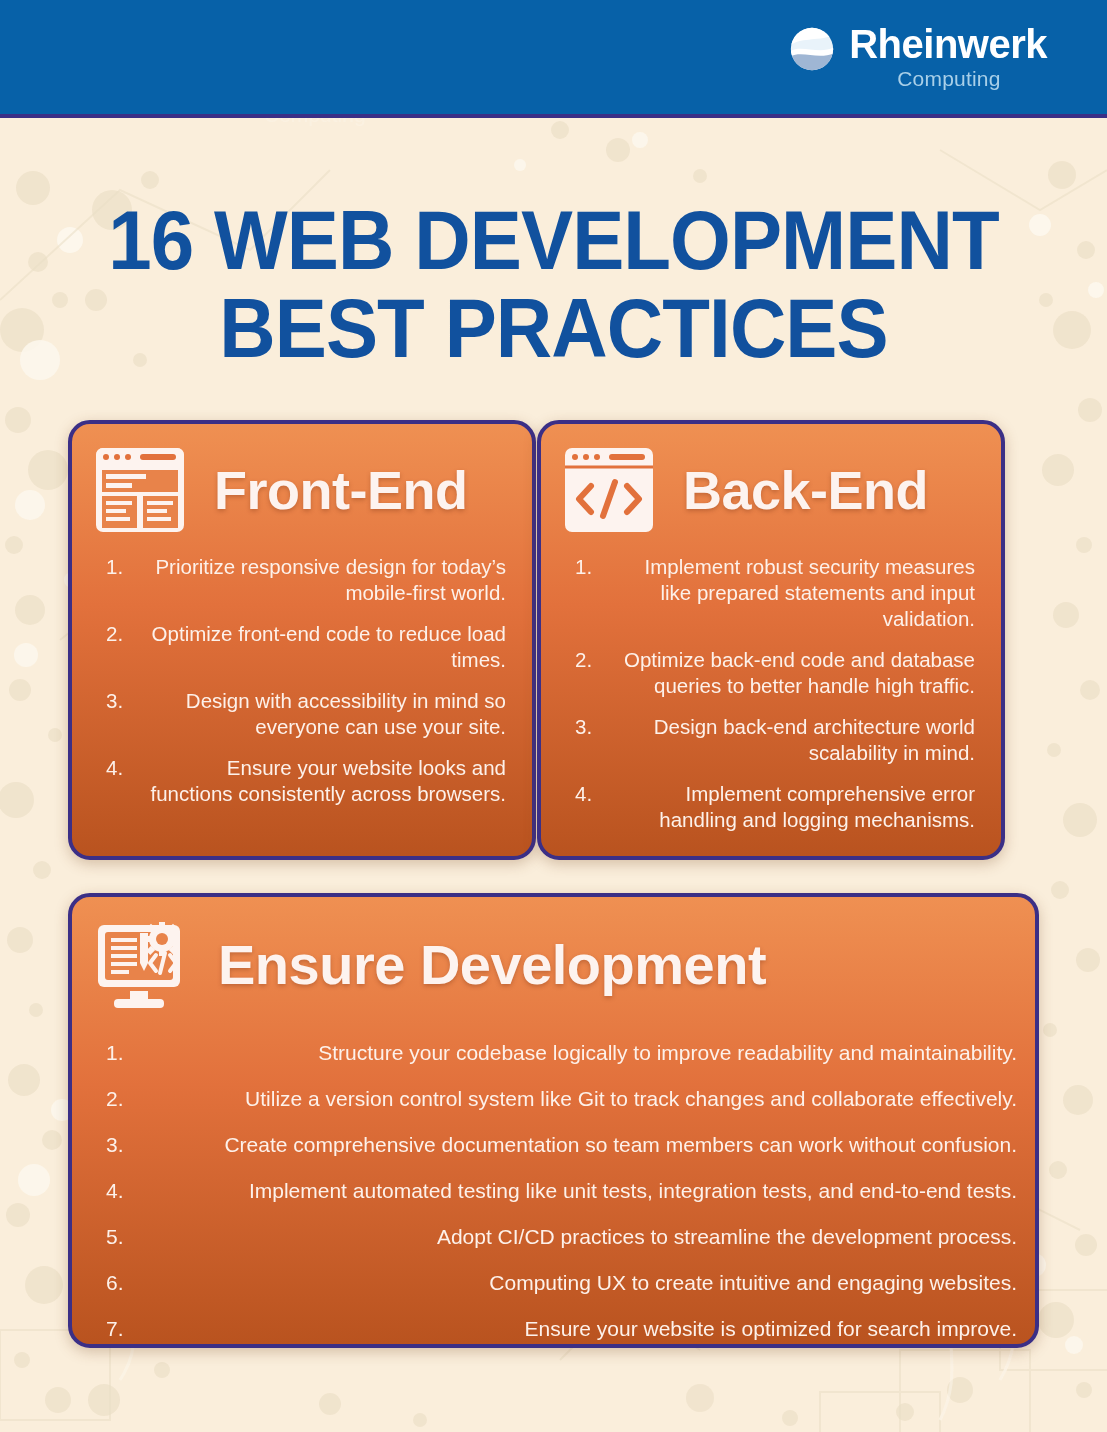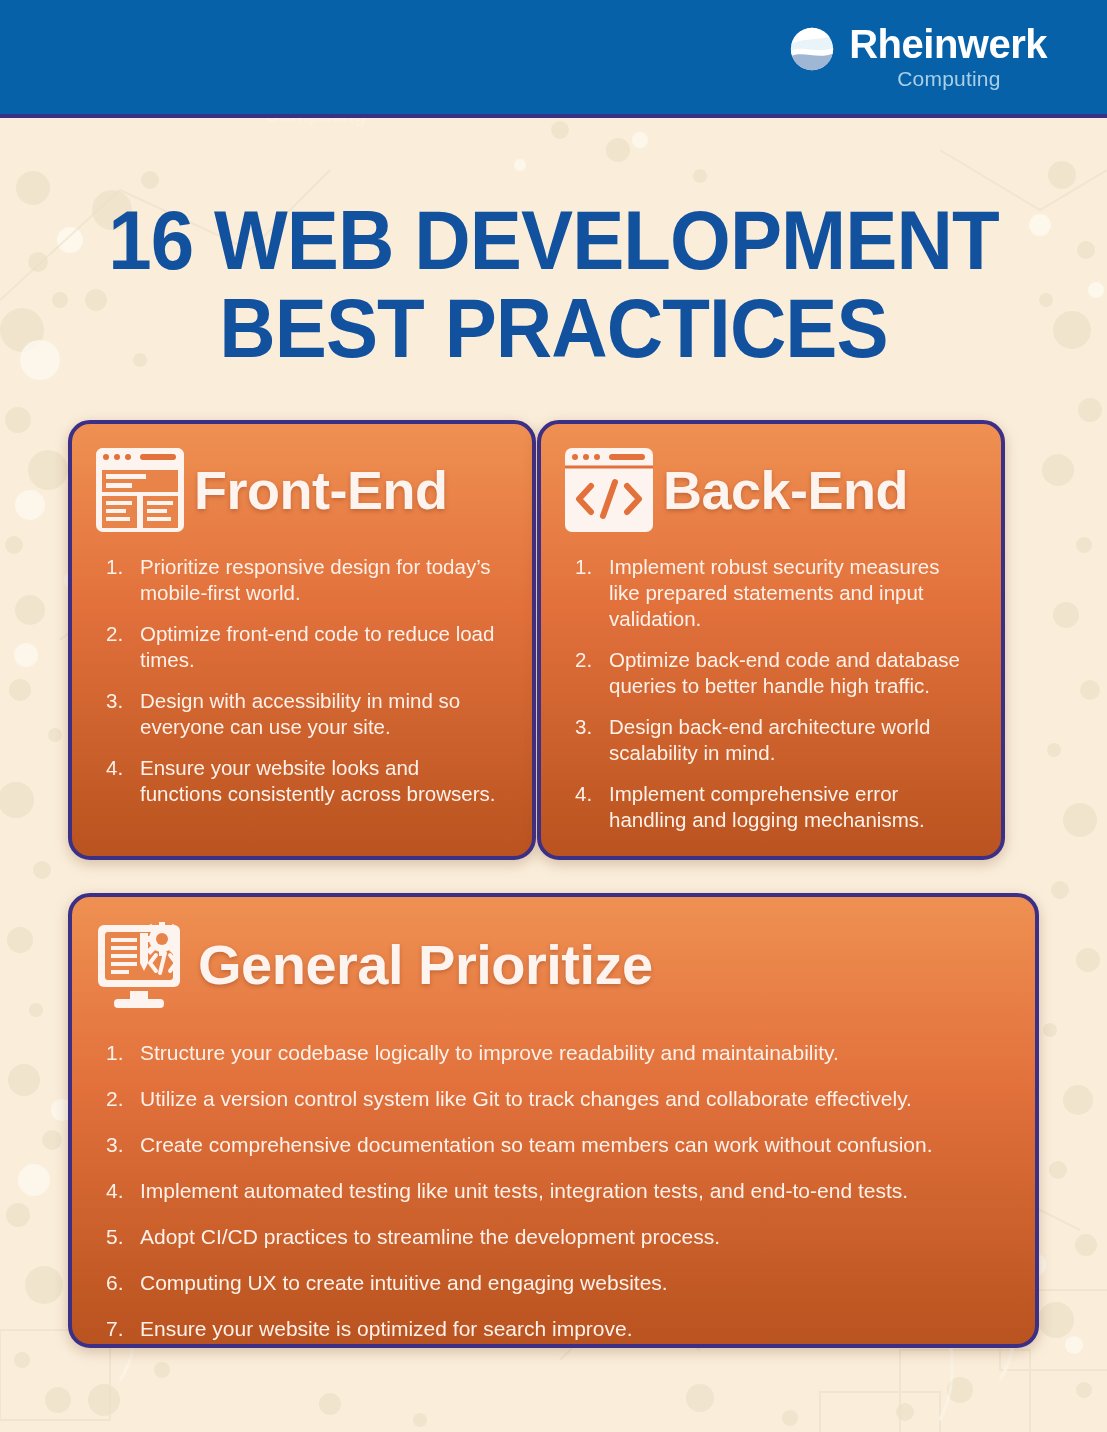--- a/index.html
+++ b/index.html
@@ -74,21 +74,21 @@
     border-radius:22px;
     background:linear-gradient(180deg,#ef9052 0%,#e2713c 42%,#b9531f 100%);
     box-shadow:0 4px 14px rgba(120,70,30,.28);
     overflow:hidden;
   }
   #card-frontend { left:68px;  top:420px; width:468px; height:440px; }
   #card-backend  { left:537px; top:420px; width:468px; height:440px; }
   #card-general  { left:68px;  top:893px; width:971px; height:455px; }
 
   .card-head {
-    display:flex; align-items:center; gap:8px;
+    display:flex; align-items:center; gap:28px;
     padding:22px 16px 6px 22px;
   }
   .card-icon { flex:0 0 auto; }
   .card-title {
     color:#fdf3ef; font-size:54px; font-weight:bold;
     letter-spacing:-.5px; line-height:60px;
     text-shadow:0 2px 4px rgba(120,50,20,.35);
   }
   #card-general .card-title { font-size:56px; }
 
@@ -98,20 +98,21 @@
     counter-reset:itm;
   }
   ol.card-list li {
     counter-increment:itm;
     position:relative;
     color:#fdf1ea;
     font-size:20.5px;
     line-height:26px;
     padding-left:34px;
     margin-bottom:15px;
+    text-align:right;
   }
   ol.card-list li::before {
     content:counter(itm) ".";
     position:absolute; left:0; top:0;
     width:28px; text-align:left;
     color:#fdf1ea;
   }
   #card-general ol.card-list { padding:22px 18px 0 34px; }
   #card-general ol.card-list li {
     font-size:21px; line-height:27px; margin-bottom:19px;
@@ -336,21 +337,21 @@
           <rect x="76" y="28" width="6" height="7" transform="rotate(-45 79 31)"></rect>
         </g>
       </g>
       <circle cx="68" cy="20" r="6" fill="#e8834a"></circle>
       <g stroke="#fdf3ef" stroke-width="4" fill="none" stroke-linecap="round" stroke-linejoin="round">
         <polyline points="62,36 56,44 62,52"></polyline>
         <polyline points="76,36 82,44 76,52"></polyline>
         <line x1="71" y1="34" x2="66" y2="54"></line>
       </g>
     </svg>
-    <span class="card-title">General Prioritize</span>
+    <span class="card-title">Ensure Development</span>
   </div>
   <ol class="card-list">
     <li>Structure your codebase logically to improve readability and maintainability.</li>
     <li>Utilize a version control system like Git to track changes and collaborate effectively.</li>
     <li>Create comprehensive documentation so team members can work without confusion.</li>
     <li>Implement automated testing like unit tests, integration tests, and end-to-end tests.</li>
     <li>Adopt CI/CD practices to streamline the development process.</li>
     <li>Computing UX to create intuitive and engaging websites.</li>
     <li>Ensure your website is optimized for search improve.</li>
 

